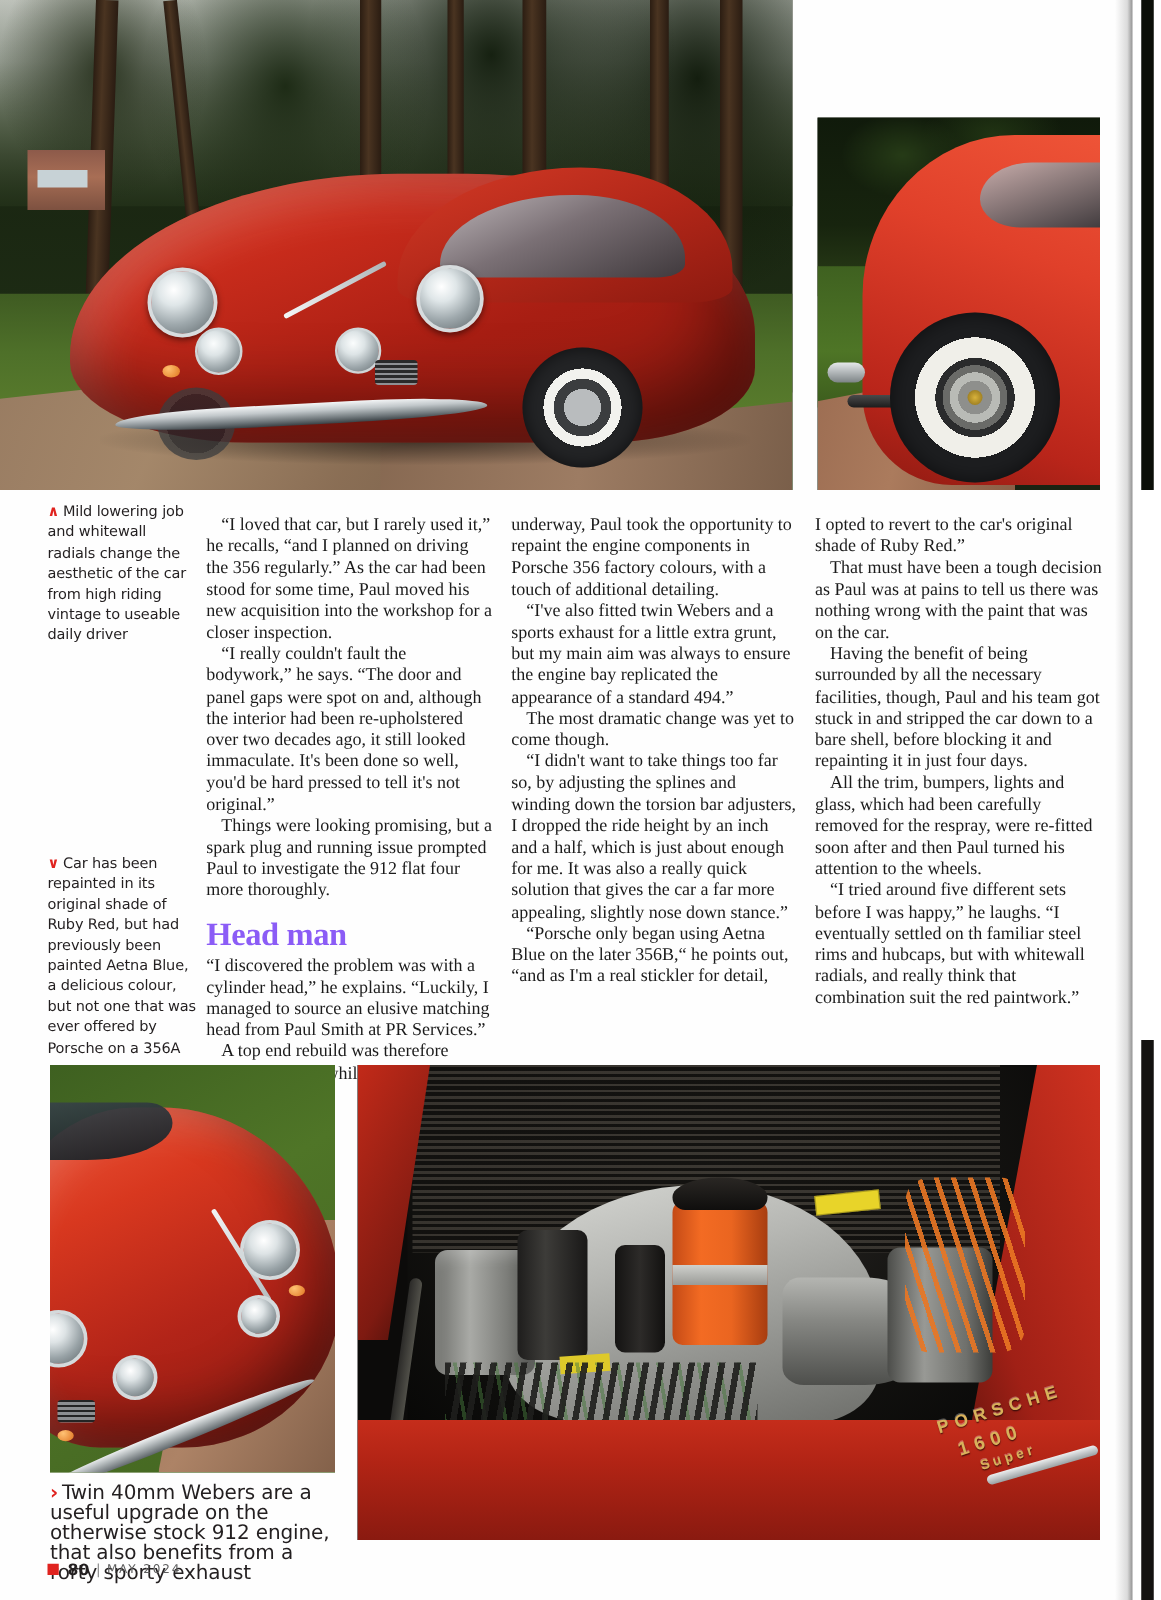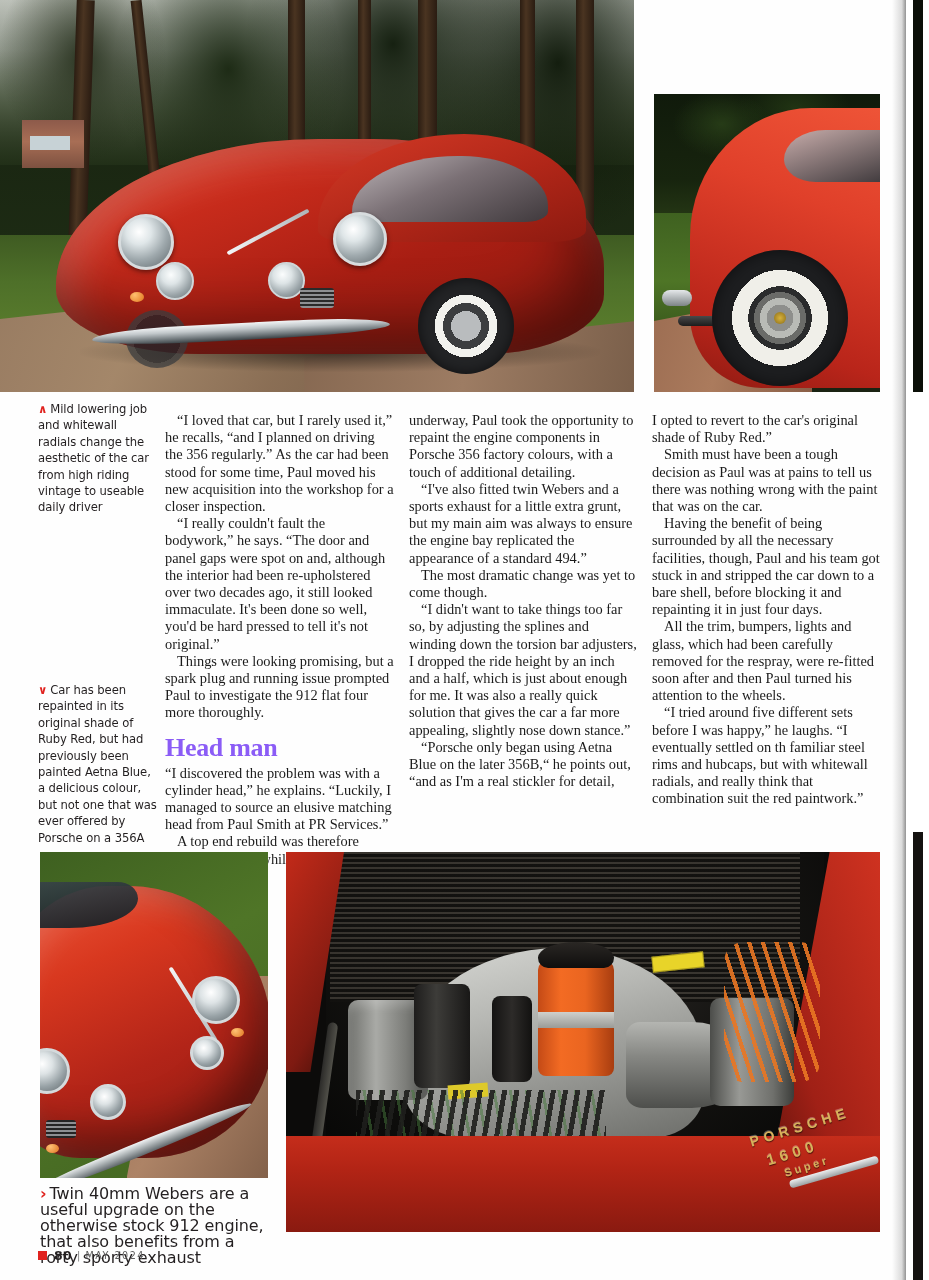--- a/index.html
+++ b/index.html
@@ -450,21 +450,21 @@
   <div class="col" id="col-2">
     <p class="noindent">underway, Paul took the opportunity to repaint the engine components in Porsche 356 factory colours, with a touch of additional detailing.</p>
     <p>“I've also fitted twin Webers and a sports exhaust for a little extra grunt, but my main aim was always to ensure the engine bay replicated the appearance of a standard 494.”</p>
     <p>The most dramatic change was yet to come though.</p>
     <p>“I didn't want to take things too far so, by adjusting the splines and winding down the torsion bar adjusters, I dropped the ride height by an inch and a half, which is just about enough for me. It was also a really quick solution that gives the car a far more appealing, slightly nose down stance.”</p>
     <p>“Porsche only began using Aetna Blue on the later 356B,“ he points out, “and as I'm a real stickler for detail,</p>
   </div>
 
   <div class="col" id="col-3">
     <p class="noindent">I opted to revert to the car's original shade of Ruby Red.”</p>
-    <p>Smith must have been a tough decision as Paul was at pains to tell us there was nothing wrong with the paint that was on the car.</p>
+    <p>That must have been a tough decision as Paul was at pains to tell us there was nothing wrong with the paint that was on the car.</p>
     <p>Having the benefit of being surrounded by all the necessary facilities, though, Paul and his team got stuck in and stripped the car down to a bare shell, before blocking it and repainting it in just four days.</p>
     <p>All the trim, bumpers, lights and glass, which had been carefully removed for the respray, were re-fitted soon after and then Paul turned his attention to the wheels.</p>
     <p>“I tried around five different sets before I was happy,” he laughs. “I eventually settled on th familiar steel rims and hubcaps, but with whitewall radials, and really think that combination suit the red paintwork.”</p>
   </div>
 
   <div class="photo" id="photo-nose">
     <div class="nose-grass"></div>
     <div class="nose-gravel"></div>
     <div class="nose-body">
       <div class="nose-windscreen"></div>

